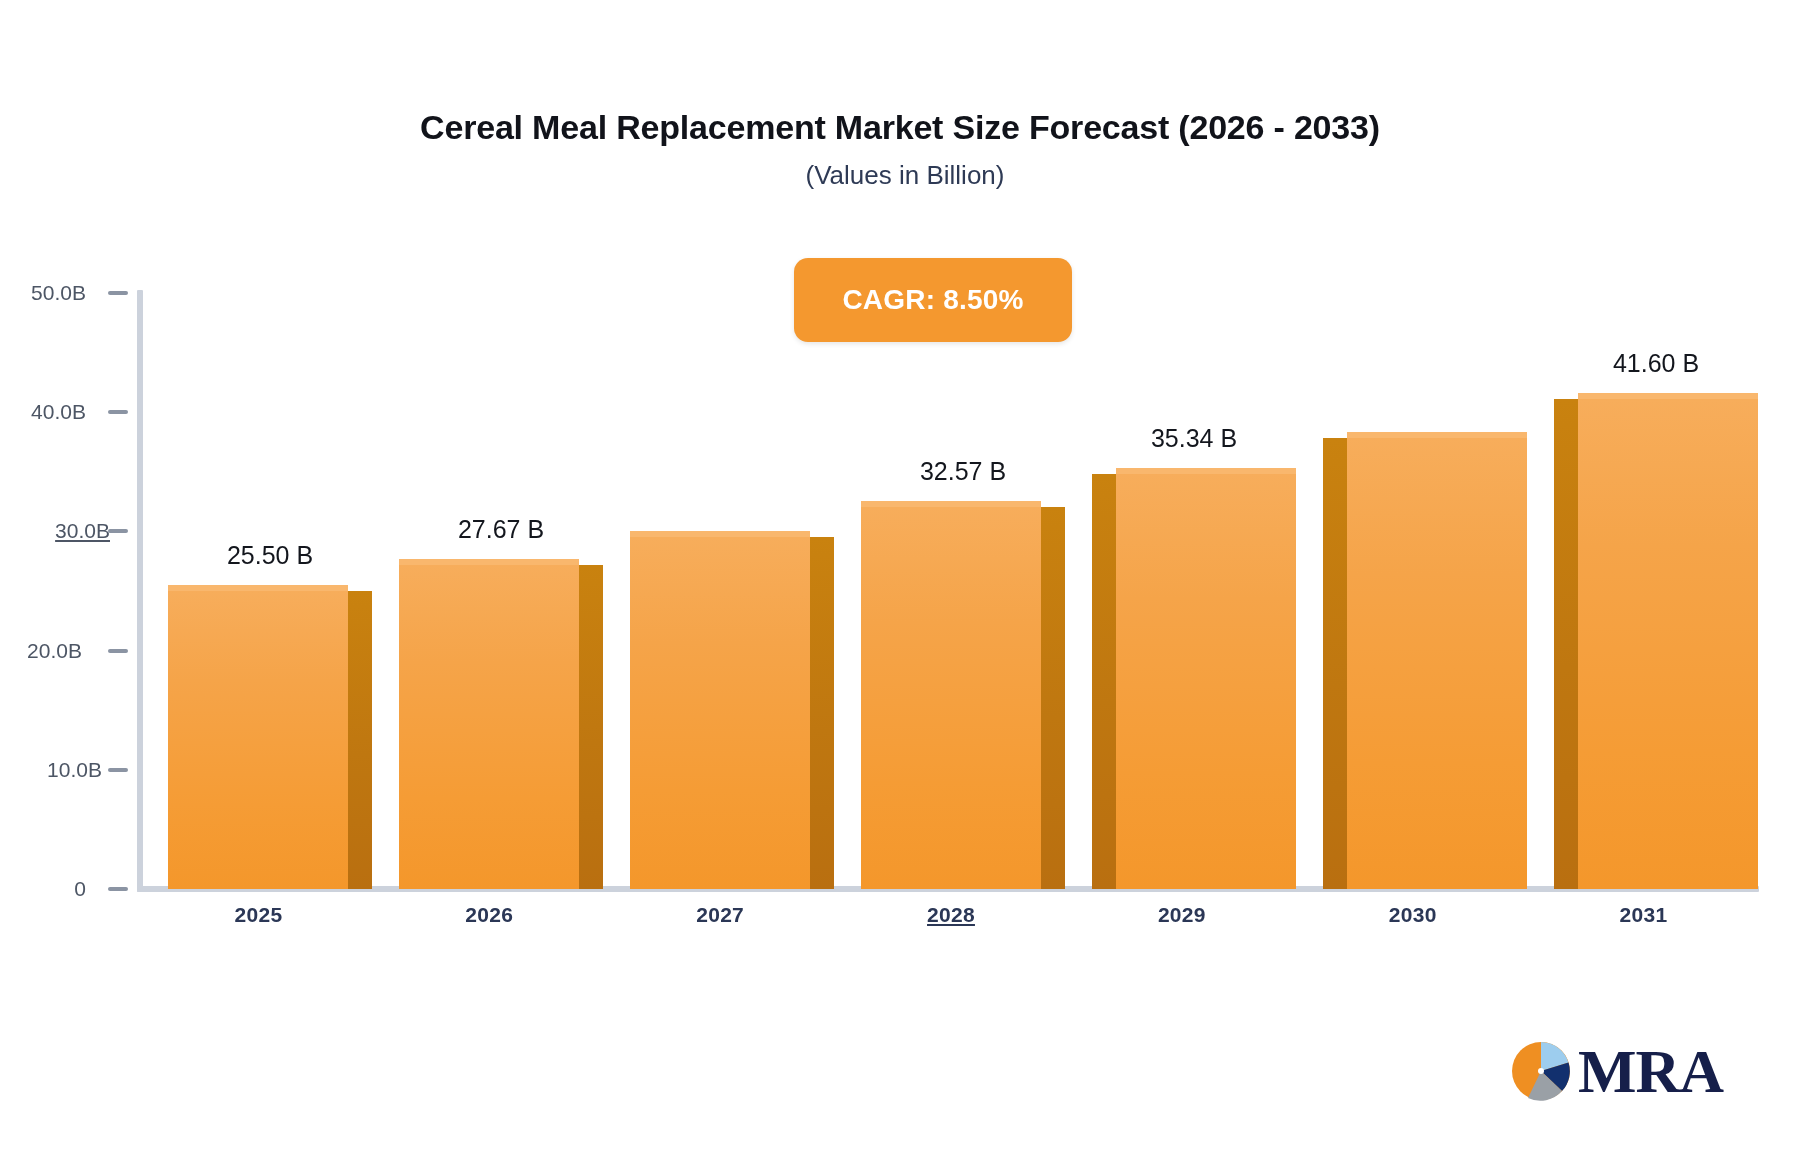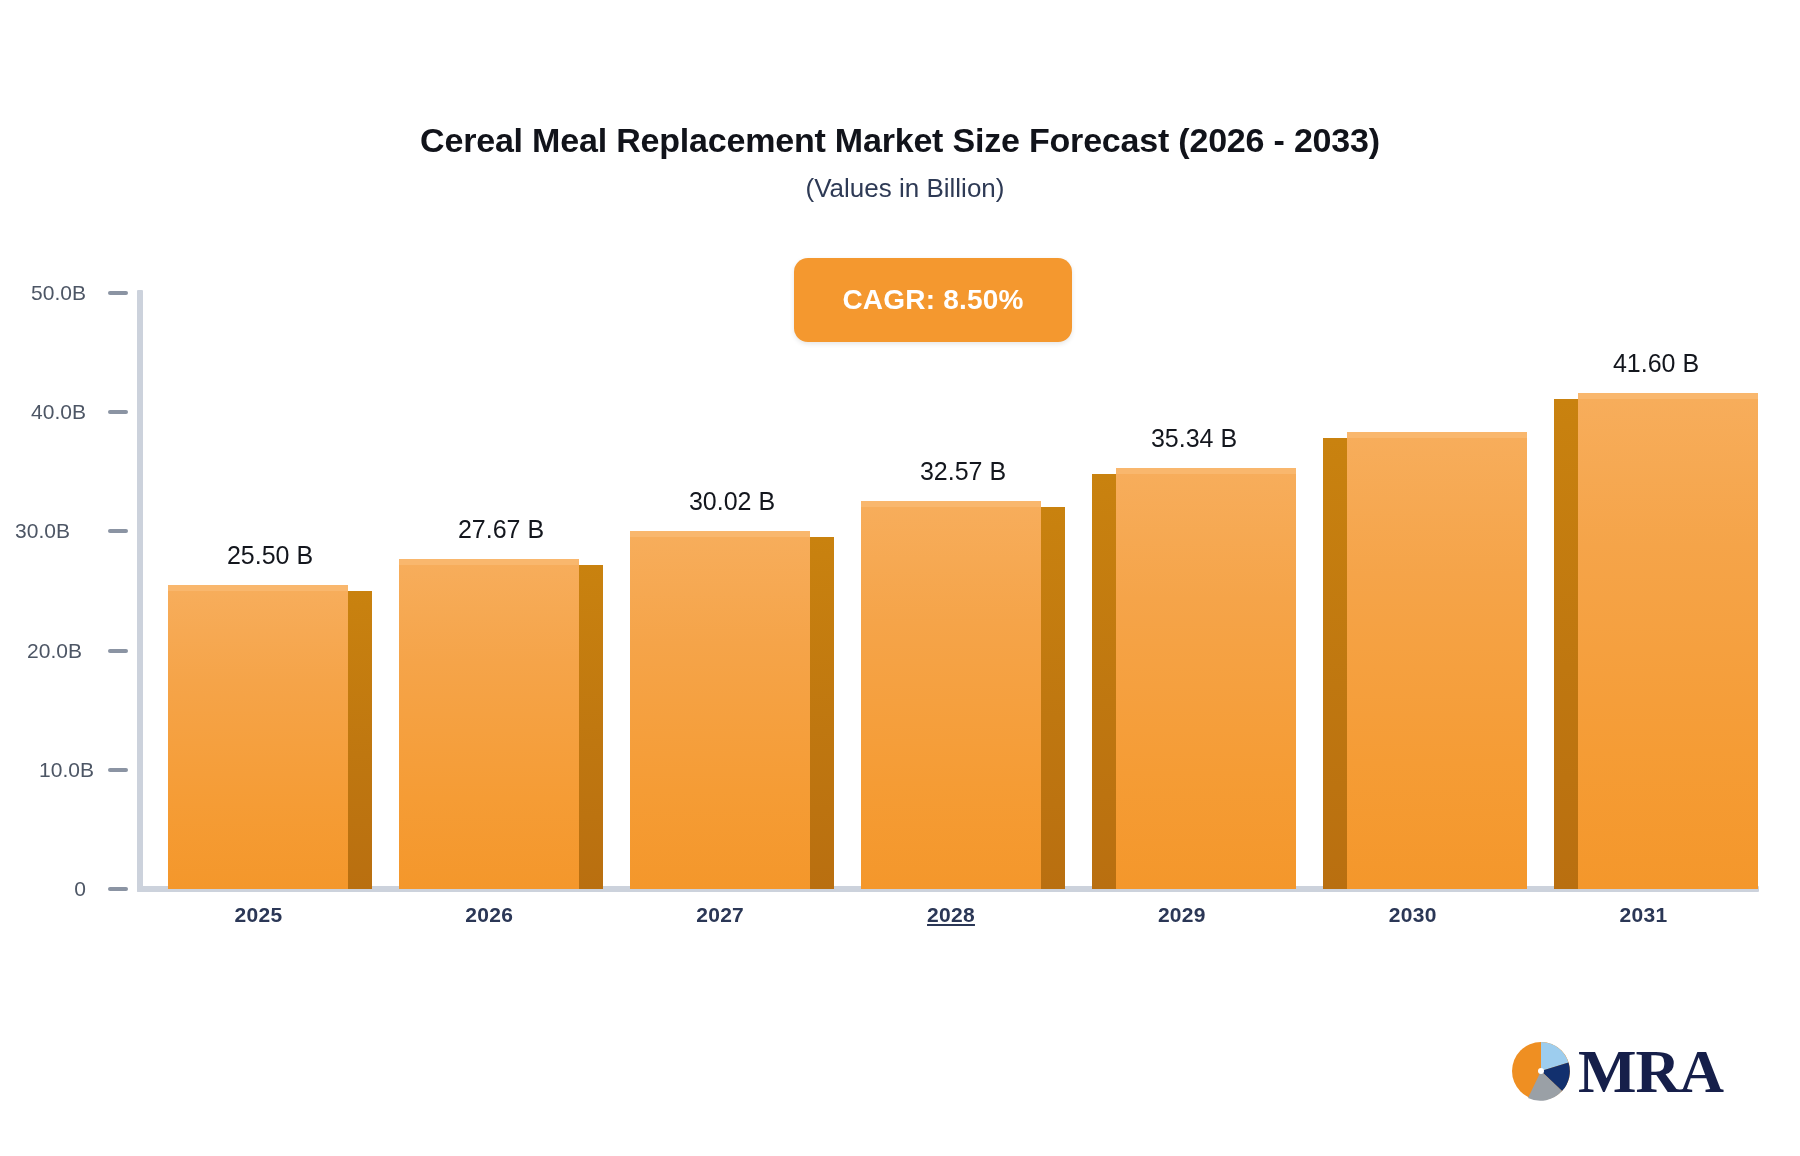--- a/index.html
+++ b/index.html
@@ -12,21 +12,21 @@
     height: 1156px;
     font-family: "Liberation Sans", sans-serif;
     overflow: hidden;
     position: relative;
   }
 
   
   .header {
     position: absolute;
     left: 0;
-    top: 17px;
+    top: 4px;
     width: 1800px;
     text-align: center;
     padding-top: 104px;
     box-sizing: border-box;
   }
   .chart-title {
     font-size: 34px;
     font-weight: bold;
     color: #11131a;
     letter-spacing: -0.2px;
@@ -194,29 +194,29 @@
 
 <div class="plot">
   <div class="y-axis-line"></div>
   <div class="x-axis-line"></div>
   <div id="y-axis-ticks">
       <div class="y-tick" style="top: 876px;">
         <span class="y-tick-label" style="margin-right: 44px;">0</span>
         <span class="y-tick-mark" style="top: 11px;"></span>
       </div>
       <div class="y-tick" style="top: 756.8px;">
-        <span class="y-tick-label" style="margin-right: 36px;">10.0B</span>
+        <span class="y-tick-label" style="margin-right: 28px;">10.0B</span>
         <span class="y-tick-mark" style="top: 11px;"></span>
       </div>
       <div class="y-tick" style="top: 637.6px;">
         <span class="y-tick-label" style="margin-right: 48px;">20.0B</span>
         <span class="y-tick-mark" style="top: 11px;"></span>
       </div>
       <div class="y-tick" style="top: 518.4px;">
-        <span class="y-tick-label" style="margin-right: 60px;">30.0B</span>
+        <span class="y-tick-label" style="margin-right: 20px; text-decoration: underline;">30.0B</span>
         <span class="y-tick-mark" style="top: 11px;"></span>
       </div>
       <div class="y-tick" style="top: 399.2px;">
         <span class="y-tick-label" style="margin-right: 44px;">40.0B</span>
         <span class="y-tick-mark" style="top: 11px;"></span>
       </div>
       <div class="y-tick" style="top: 280px;">
         <span class="y-tick-label" style="margin-right: 44px;">50.0B</span>
         <span class="y-tick-mark" style="top: 11px;"></span>
       </div>
@@ -232,21 +232,20 @@
         <div class="bar-side" style="width: 24px; height: 324px; bottom: 0px; top: 565px; left: 180px;"></div>
         <div class="bar-top" style="width: 180px; height: 7px; top: 559px; left: 0px;"></div>
         <div class="bar-face" style="width: 180px; top: 565px; height: 324px; left: 0px;"></div>
       </div>
       <div class="bar-value" style="left: 339px; width: 324px; top: 515px; text-align: center;">27.67 B</div>
       <div class="bar-group" style="left: 630px; top: 0px; width: 204px; height: 889px; position: absolute;">
         <div class="bar-side" style="width: 24px; height: 352px; bottom: 0px; top: 537px; left: 180px;"></div>
         <div class="bar-top" style="width: 180px; height: 7px; top: 531px; left: 0px;"></div>
         <div class="bar-face" style="width: 180px; top: 537px; height: 352px; left: 0px;"></div>
       </div>
-      <div class="bar-value" style="left: 570px; width: 324px; top: 487px; text-align: center;">30.02 B</div>
       <div class="bar-group" style="left: 861px; top: 0px; width: 204px; height: 889px; position: absolute;">
         <div class="bar-side" style="width: 24px; height: 382px; bottom: 0px; top: 507px; left: 180px;"></div>
         <div class="bar-top" style="width: 180px; height: 7px; top: 501px; left: 0px;"></div>
         <div class="bar-face" style="width: 180px; top: 507px; height: 382px; left: 0px;"></div>
       </div>
       <div class="bar-value" style="left: 801px; width: 324px; top: 457px; text-align: center;">32.57 B</div>
       <div class="bar-group" style="left: 1092px; top: 0px; width: 204px; height: 889px; position: absolute;">
         <div class="bar-side" style="width: 24px; height: 415px; bottom: 0px; top: 474px; left: 0px;"></div>
         <div class="bar-top" style="width: 180px; height: 7px; top: 468px; left: 24px;"></div>
         <div class="bar-face" style="width: 180px; top: 474px; height: 415px; left: 24px;"></div>

